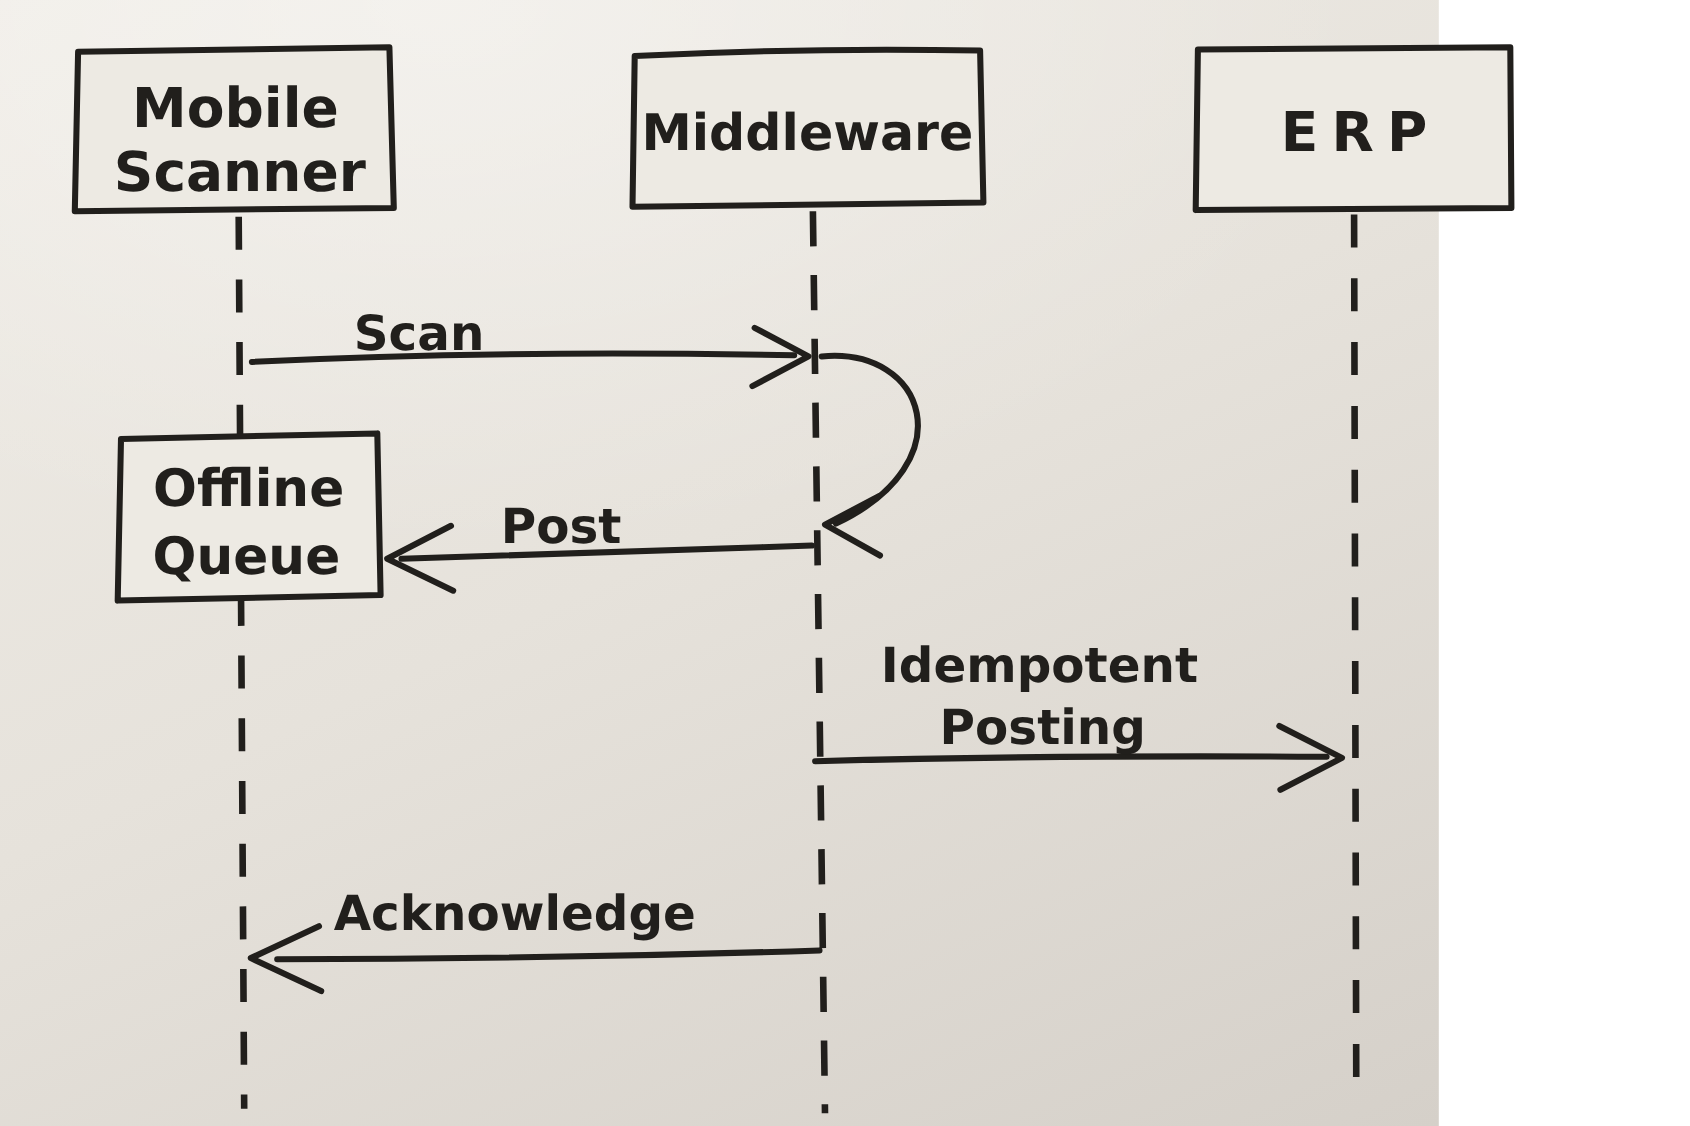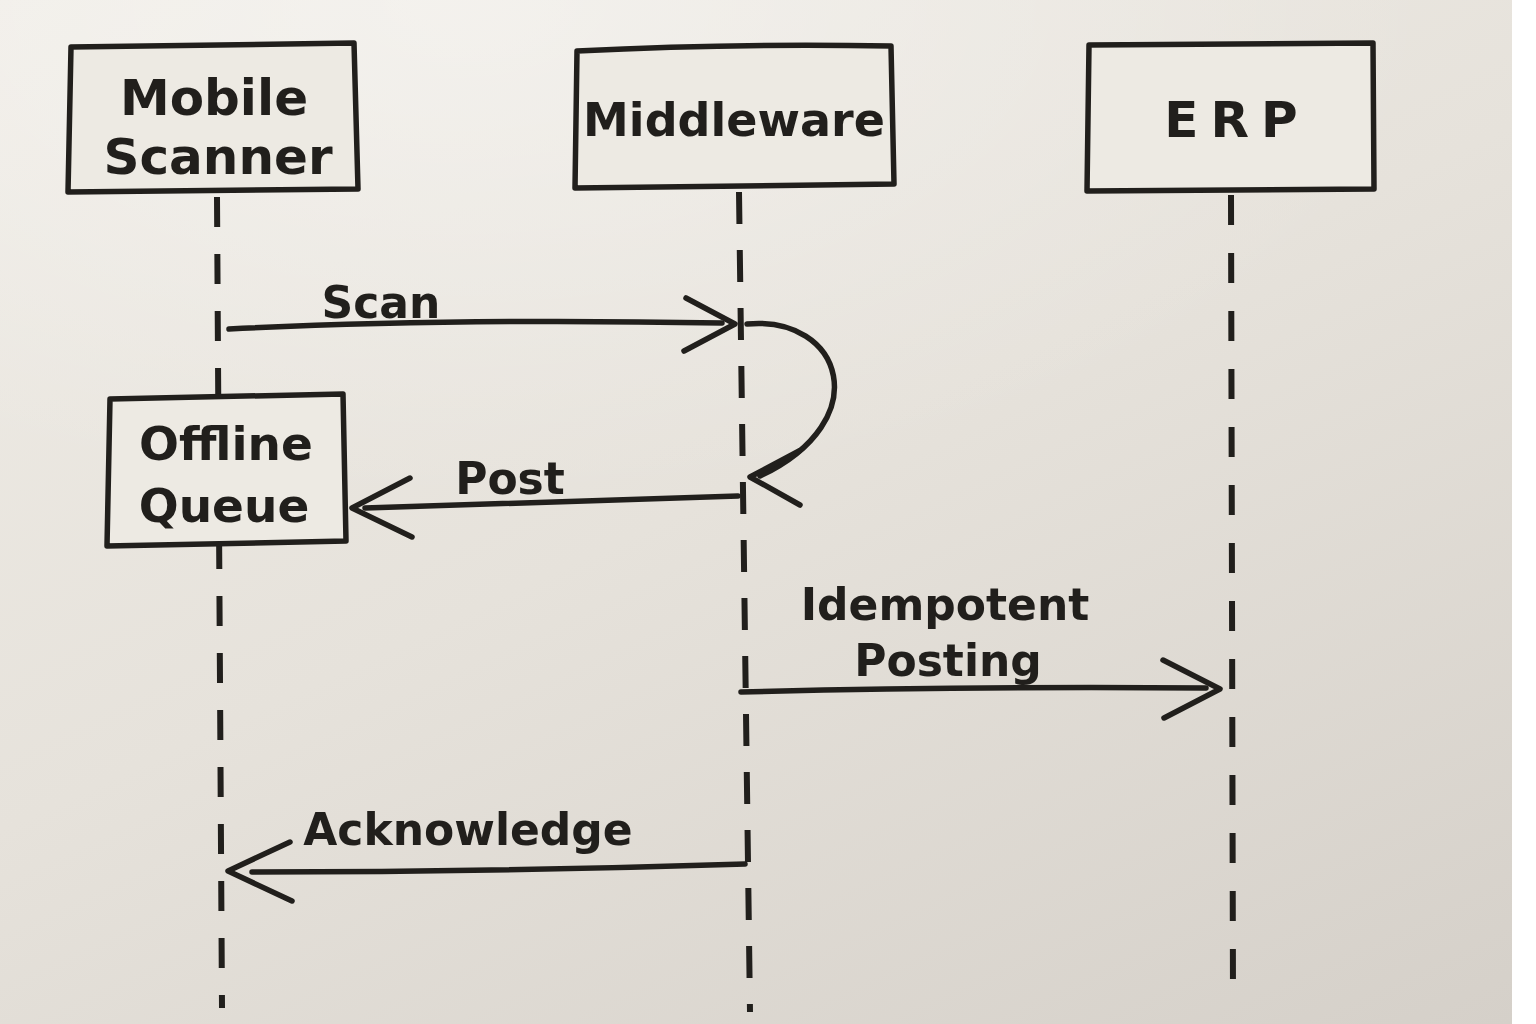--- a/index.html
+++ b/index.html
@@ -7,21 +7,21 @@
     --background-bottom:#d5d0c9;
     --ink:#211f1c;
     --box-fill:#edeae3;
   }
   html,body{margin:0;padding:0;}
   body{
     width:1536px;height:1024px;overflow:hidden;
     font-family:"DejaVu Sans",sans-serif;
   }
   .canvas{
-    position:relative;width:1512px;height:1024px;
+    position:relative;width:1308px;height:1024px;
     background:
       radial-gradient(120% 90% at 30% 0%, rgba(255,255,255,0.35), rgba(255,255,255,0) 55%),
       linear-gradient(155deg, var(--background-top) 0%, #e6e2db 48%, var(--background-bottom) 100%);
   }
   svg{position:absolute;inset:0;display:block;}
   .box{
     fill:var(--box-fill);
     stroke:var(--ink);
     stroke-width:5.5;
     stroke-linejoin:round;

